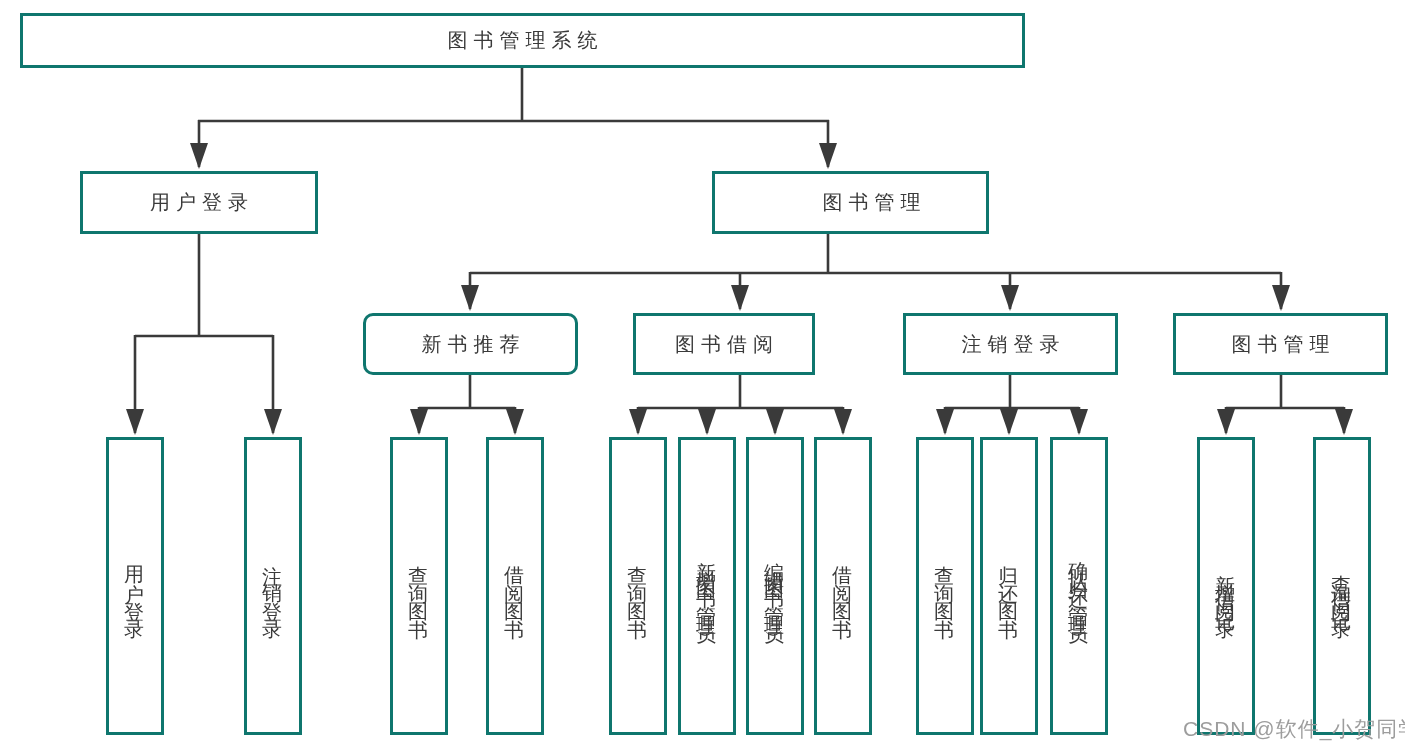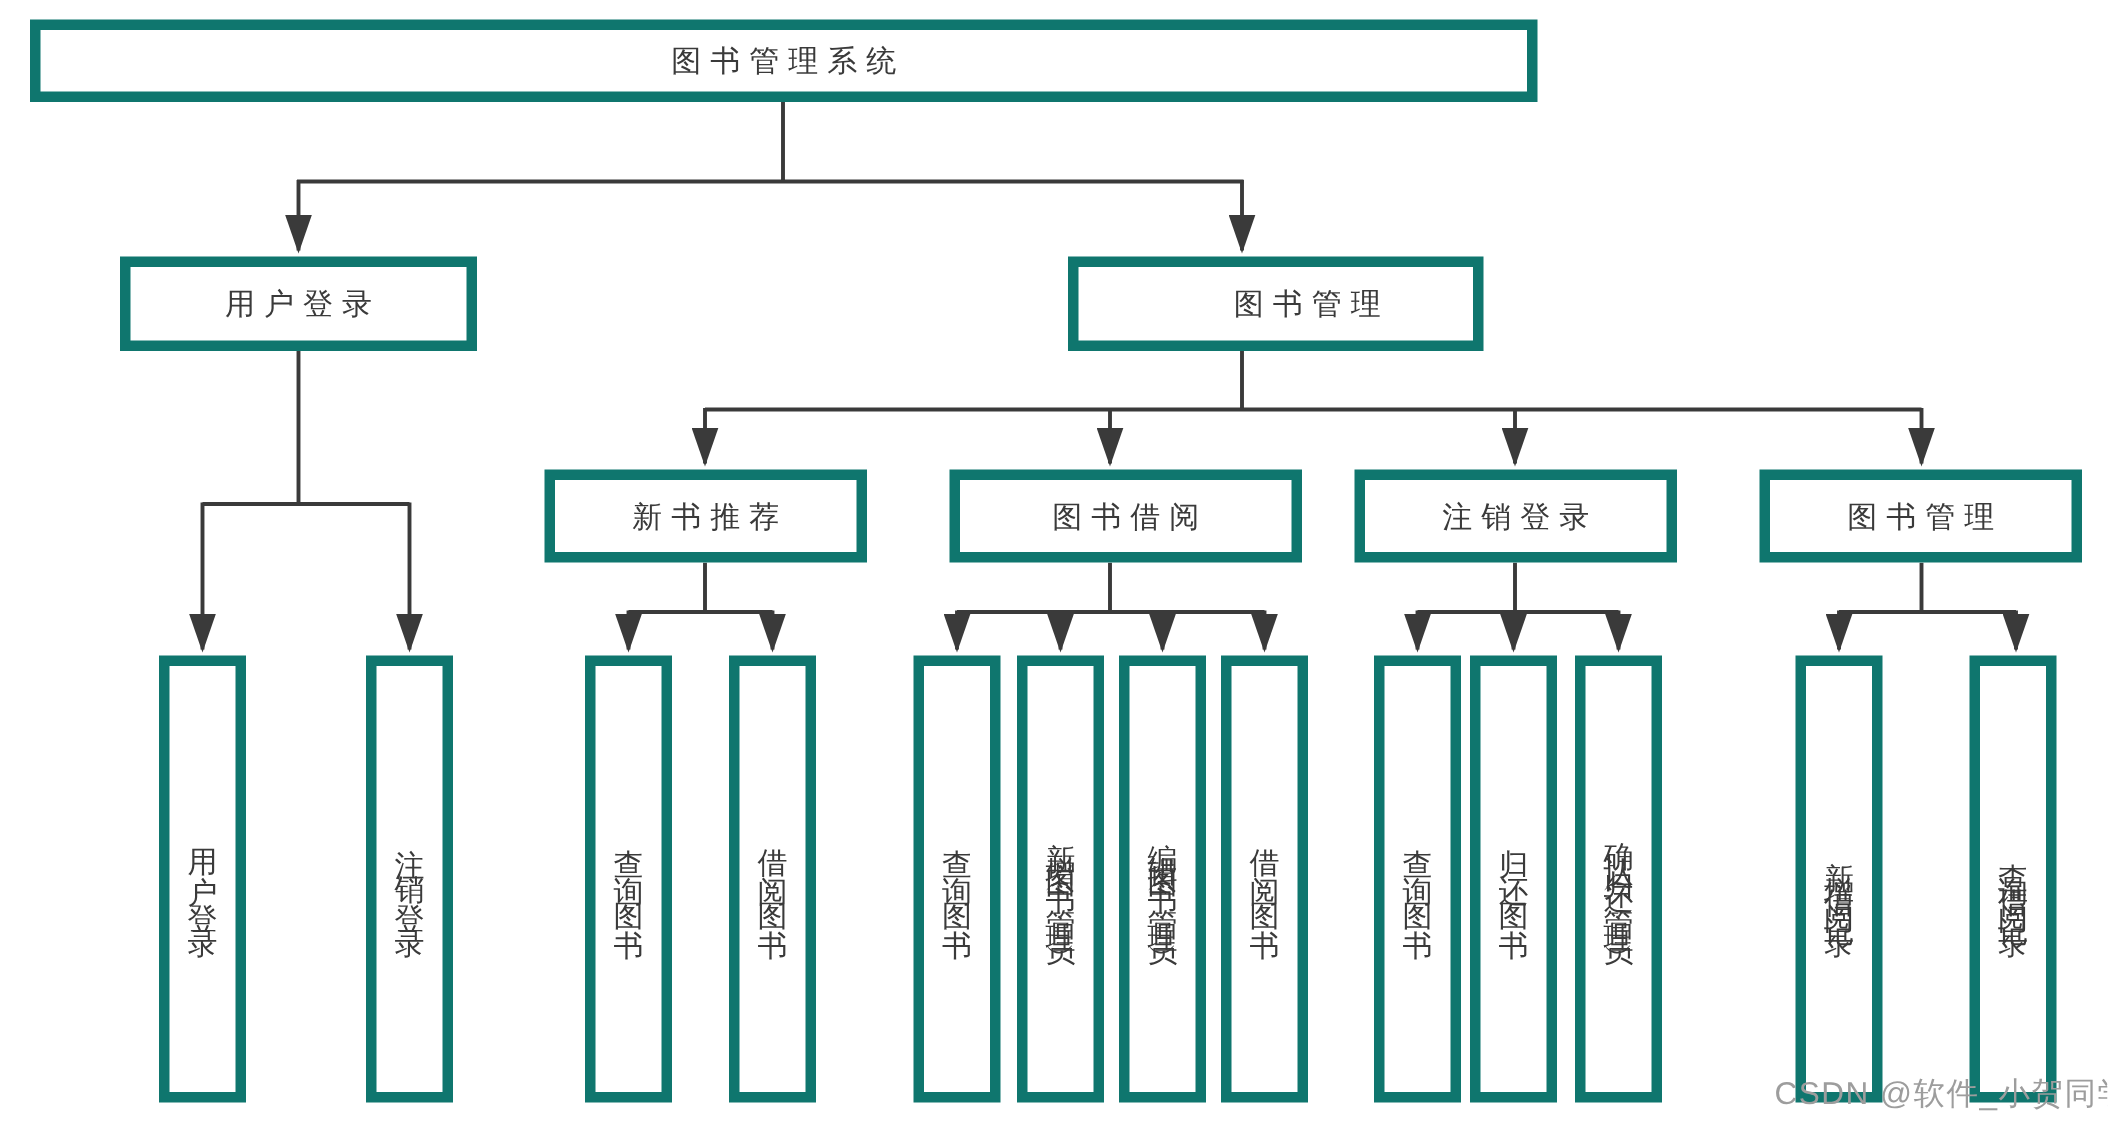--- a/index.html
+++ b/index.html
@@ -13,21 +13,21 @@
   }
   .wires {
     position:absolute;
     left:0; top:0;
     width:1405px; height:747px;
   }
   .node {
     position:absolute;
     box-sizing:border-box;
     background:#ffffff;
-    border:7px solid #0f766e;
+    border:3px solid #0f766e;
     display:flex;
     align-items:center;
     justify-content:center;
     color:#3a3a3a;
   }
   .h-node span {
     font-size:20px;
     letter-spacing:6px;
     text-indent:6px;
     white-space:nowrap;
@@ -103,24 +103,24 @@
     <span>图书管理系统</span>
   </div>
 
   <div class="node h-node" style="left:80px; top:171px; width:238px; height:63px;">
     <span>用户登录</span>
   </div>
   <div class="node h-node" style="left:712px; top:171px; width:277px; height:63px;padding-left:42px;">
     <span>图书管理</span>
   </div>
 
-  <div class="node h-node" style="left:363px; top:313px; width:215px; height:62px;">
+  <div class="node h-node" style="left:363px; top:313px; width:215px; height:62px;border-radius:10px;">
     <span>新书推荐</span>
   </div>
-  <div class="node h-node" style="left:633px; top:313px; width:235px; height:62px;align-items:center;">
+  <div class="node h-node" style="left:633px; top:313px; width:182px; height:62px;align-items:center;">
     <span>图书借阅</span>
   </div>
   <div class="node h-node" style="left:903px; top:313px; width:215px; height:62px;">
     <span>注销登录</span>
   </div>
   <div class="node h-node" style="left:1173px; top:313px; width:215px; height:62px;">
     <span>图书管理</span>
   </div>
 
   <div class="node leaf ls-wide" style="left:106px; top:437px; width:58px; height:298px;">

